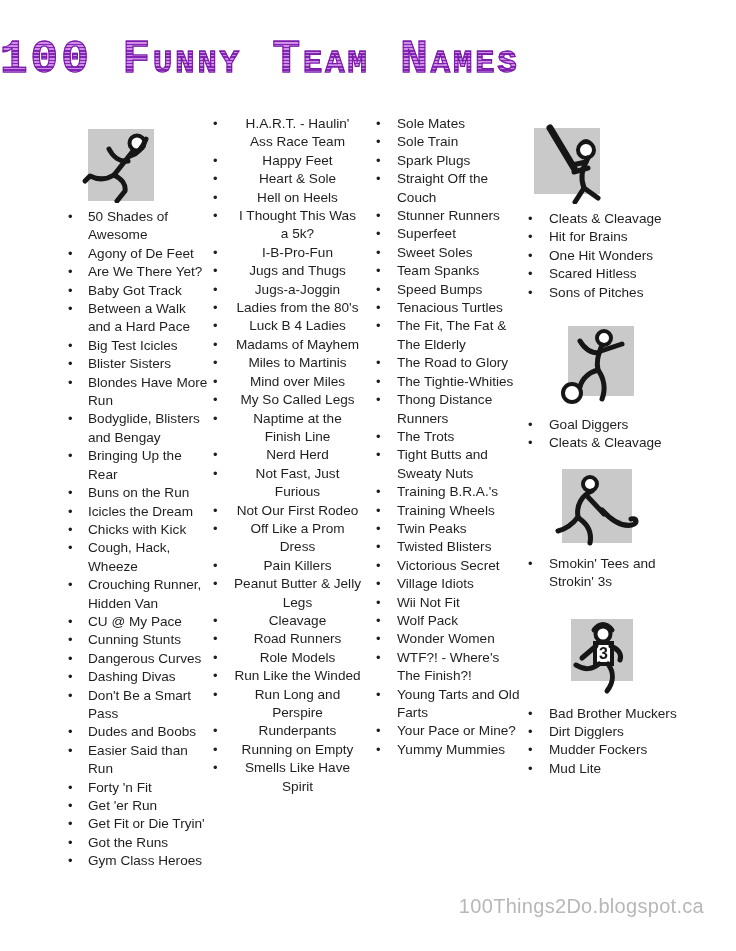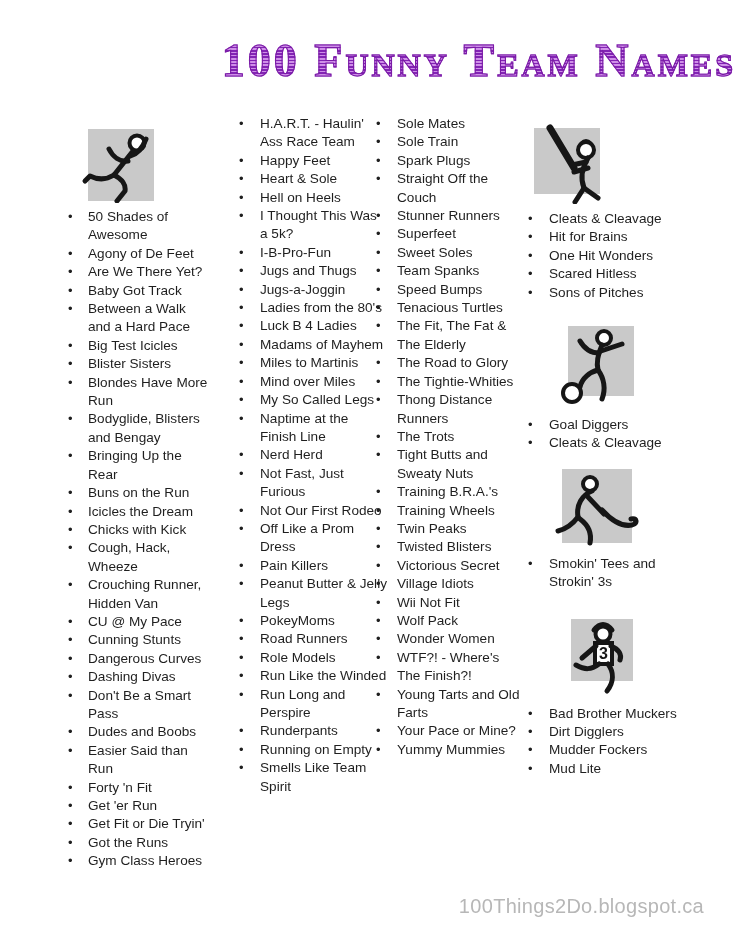--- a/index.html
+++ b/index.html
@@ -6,40 +6,40 @@
   .page {
     position:relative;
     width:736px; height:951px;
     background:#ffffff;
     font-family:"Liberation Sans", sans-serif;
     color:#1f1f1f;
     overflow:hidden;
   }
   .title {
     position:absolute; top:34px; left:0; right:0;
-    text-align:right; white-space:nowrap;
-    font-family:Liberation Serif, serif;
+    text-align:left; white-space:nowrap;
+    font-family:Liberation Mono, monospace;
     font-variant:small-caps;
     font-weight:700;
     font-size:46px;
     letter-spacing:3px;
     color:#9b30c9;
     -webkit-text-stroke:1.1px #7a1ba6;
   }
   @supports ((-webkit-background-clip: text) or (background-clip: text)) {
     .title {
       background:repeating-linear-gradient(to bottom, #8224b4 0 1.6px, #cf8fe8 1.6px 3.2px);
       -webkit-background-clip:text;
       background-clip:text;
       color:transparent;
     }
   }
   .col { position:absolute; top:115px; }
   .col1 { left:59px;  width:152px; }
-  .col2 { left:231px; width:156px; }
+  .col2 { left:205px; width:156px;text-align:center; }
   .col3 { left:368px; width:154px; }
   .col4 { left:520px; width:158px; }
 
   ul.list { list-style:none; margin:0; padding:0; font-size:13.6px; line-height:18.4px; }
   ul.list li { position:relative; padding-left:29px; }
   ul.list li::before {
     content:"\2022";
     position:absolute; left:8px; top:0;
     font-size:13px;
   }
@@ -135,28 +135,28 @@
         <li>Miles to Martinis</li>
         <li>Mind over Miles</li>
         <li>My So Called Legs</li>
         <li>Naptime at the Finish Line</li>
         <li>Nerd Herd</li>
         <li>Not Fast, Just Furious</li>
         <li>Not Our First Rodeo</li>
         <li>Off Like a Prom Dress</li>
         <li>Pain Killers</li>
         <li>Peanut Butter &amp; Jelly Legs</li>
-        <li>PokeyMoms</li>
+        <li>Cleavage</li>
         <li>Road Runners</li>
         <li>Role Models</li>
         <li>Run Like the Winded</li>
         <li>Run Long and Perspire</li>
         <li>Runderpants</li>
         <li>Running on Empty</li>
-        <li>Smells Like Team Spirit</li>
+        <li>Smells Like Have Spirit</li>
       </ul>
   </div>
 
   <div class="col col3">
     <ul class="list">
 
     <li>Sole Mates</li>
         <li>Sole Train</li>
         <li>Spark Plugs</li>
         <li>Straight Off the Couch</li>

